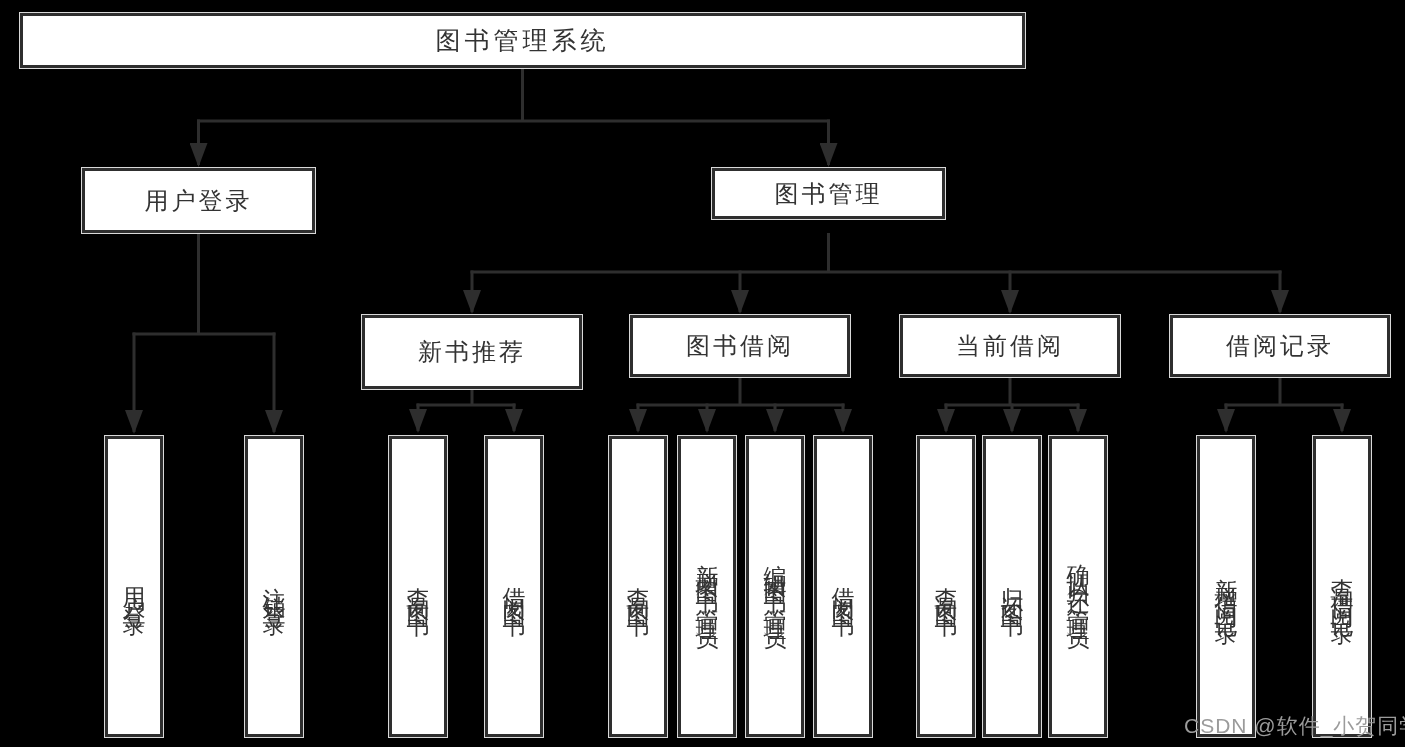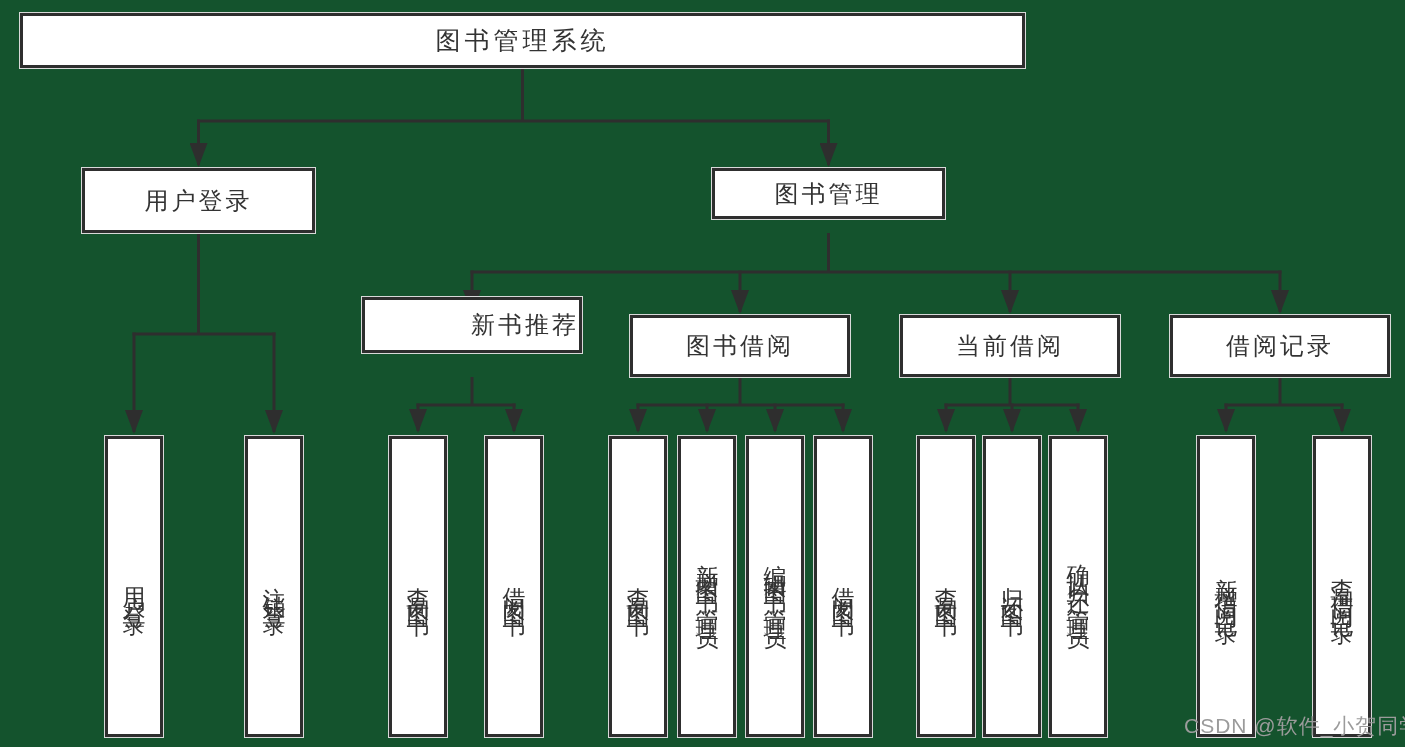--- a/index.html
+++ b/index.html
@@ -1,17 +1,17 @@
 <!DOCTYPE html>
 <html><head>
 <meta charset="utf-8">
 <style>
   html,body{margin:0;padding:0;background:#fff;}
   .stage{
-    position:relative;width:1405px;height:747px;background:#14532d;
+    position:relative;width:1405px;height:747px;background:#000000;
     font-family:"Liberation Sans",sans-serif;overflow:hidden;color:#333;
   }
   .stage svg{position:absolute;left:0;top:0;}
   .node{
     position:absolute;background:#ffffff;border:3px solid #2e2e2e;
     box-sizing:border-box;display:flex;align-items:center;justify-content:center;
     box-shadow:0 0 0 1px #d9d9d9;z-index:2;
   }
   .hlabel{font-size:24px;letter-spacing:3px;color:#333;white-space:nowrap;}
   .root .hlabel{font-size:25px;letter-spacing:4px;}
@@ -83,21 +83,21 @@
     <span class="hlabel">图书管理系统</span>
   </div>
 
   <div class="node" style="left:82px;top:168px;width:233px;height:65px;">
     <span class="hlabel">用户登录</span>
   </div>
   <div class="node" style="left:712px;top:168px;width:233px;height:51px;">
     <span class="hlabel">图书管理</span>
   </div>
 
-  <div class="node" style="left:362px;top:297px;width:220px;height:56px;justify-content:flex-end;">
+  <div class="node" style="left:362px;top:315px;width:220px;height:74px;">
     <span class="hlabel">新书推荐</span>
   </div>
   <div class="node" style="left:900px;top:315px;width:220px;height:62px;">
     <span class="hlabel">当前借阅</span>
   </div>
   <div class="node" style="left:630px;top:315px;width:220px;height:62px;">
     <span class="hlabel">图书借阅</span>
   </div>
   <div class="node" style="left:1170px;top:315px;width:220px;height:62px;">
     <span class="hlabel">借阅记录</span>

